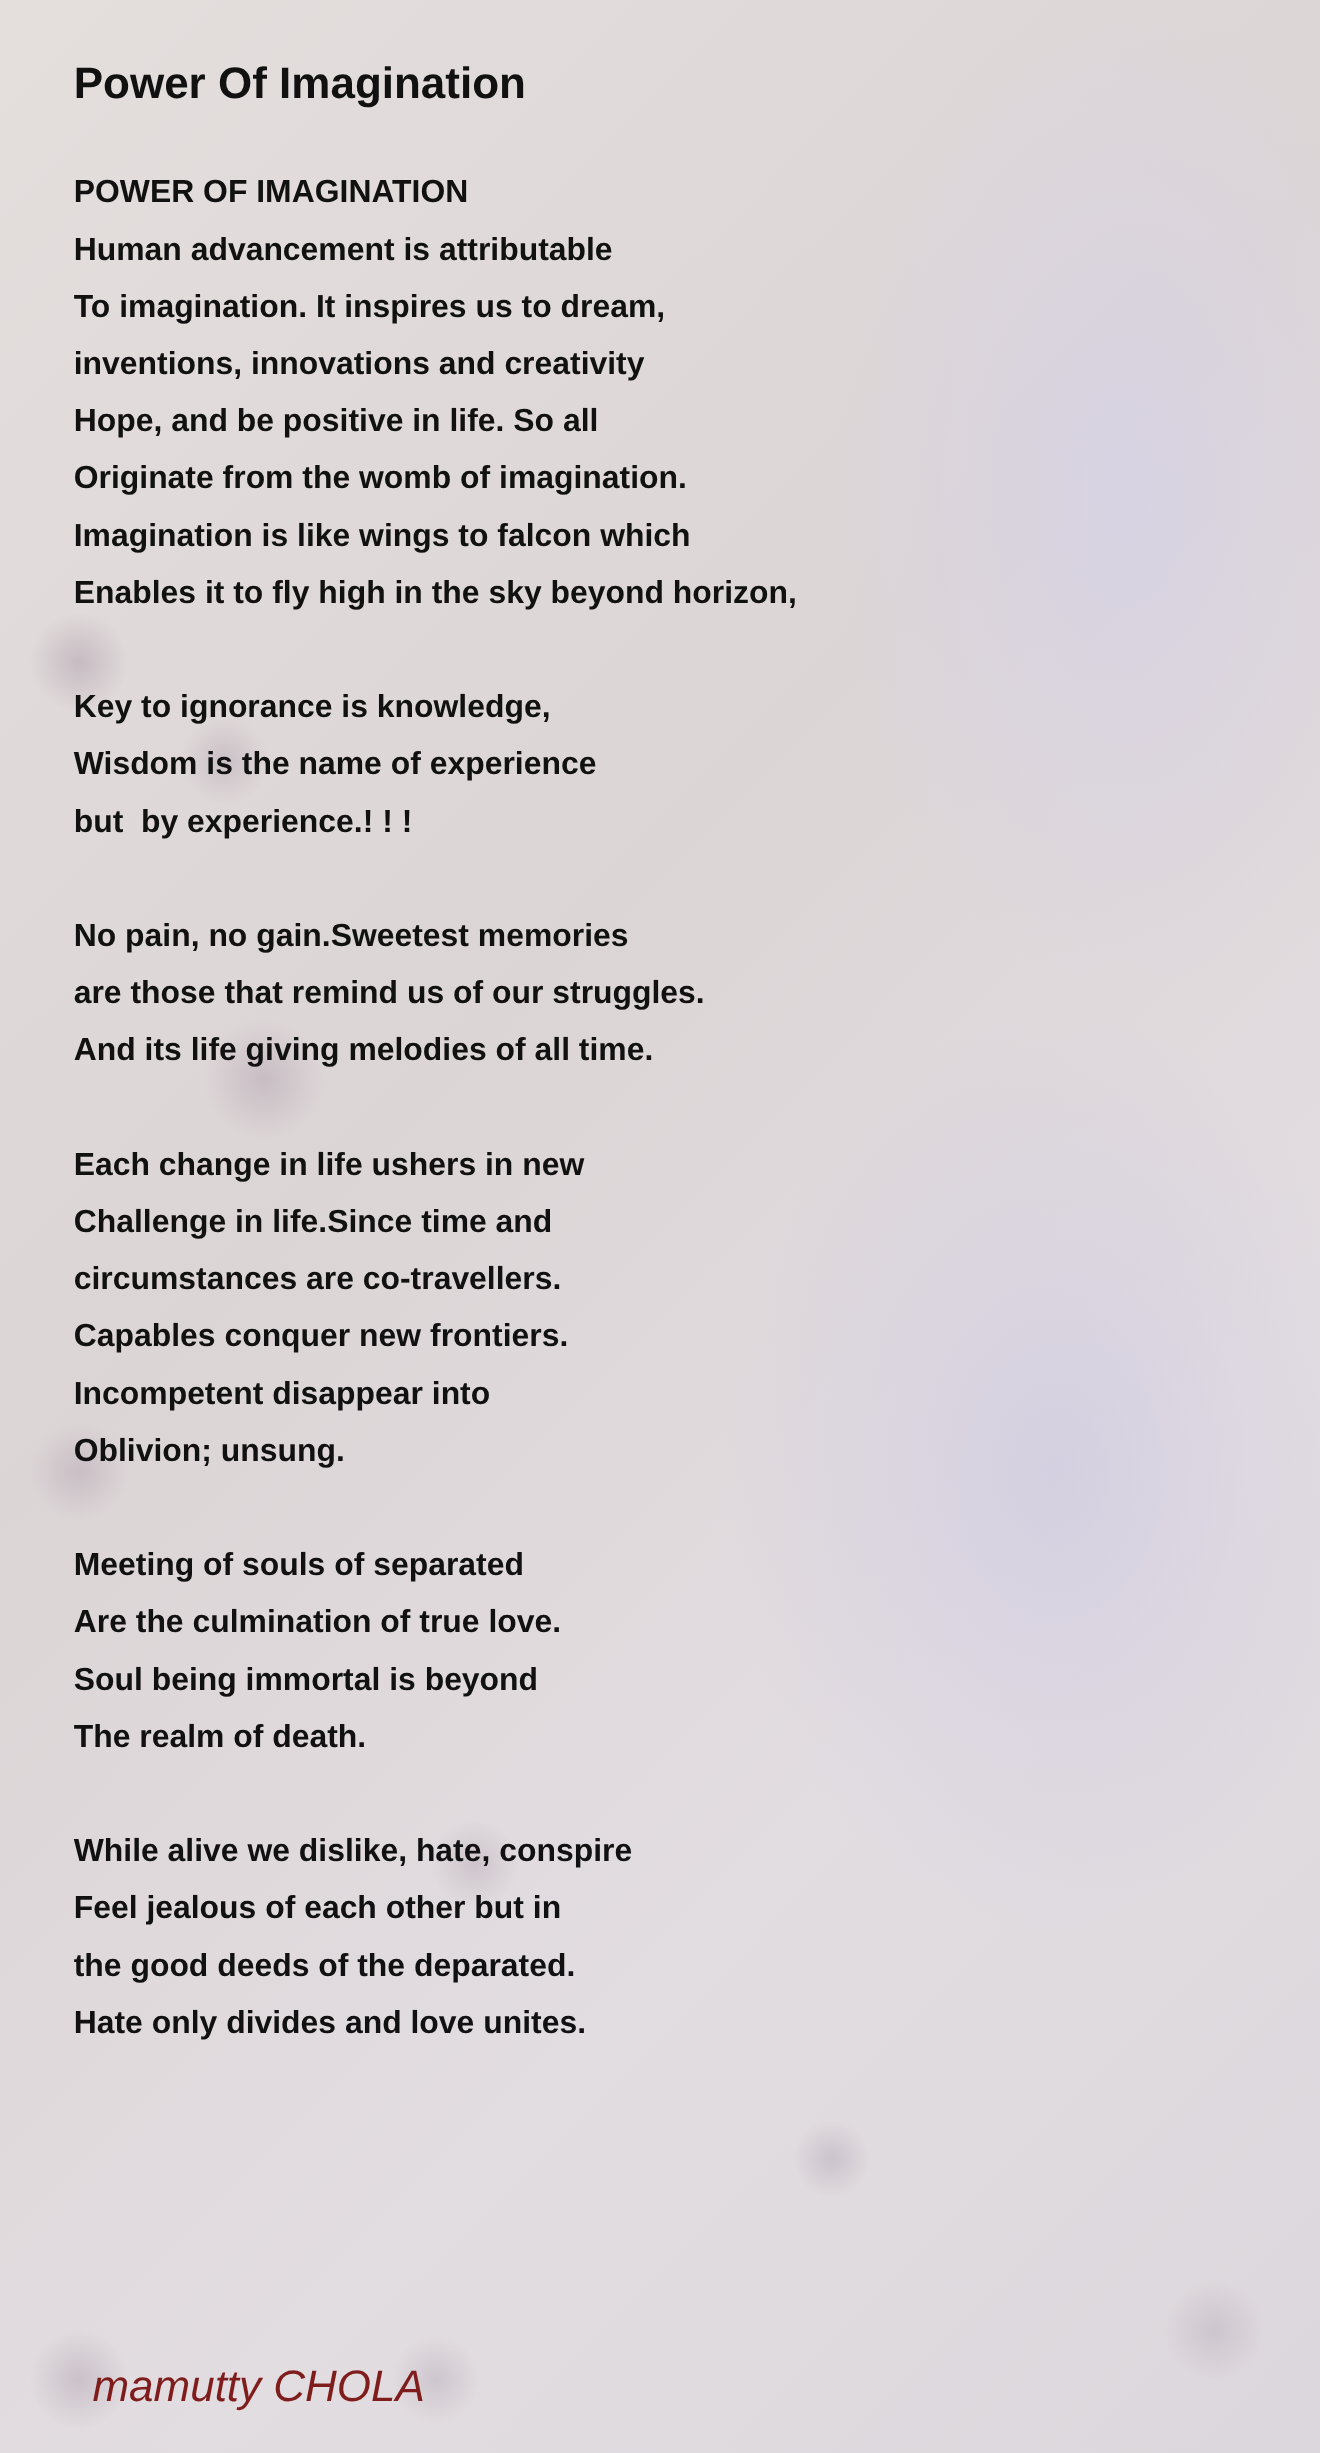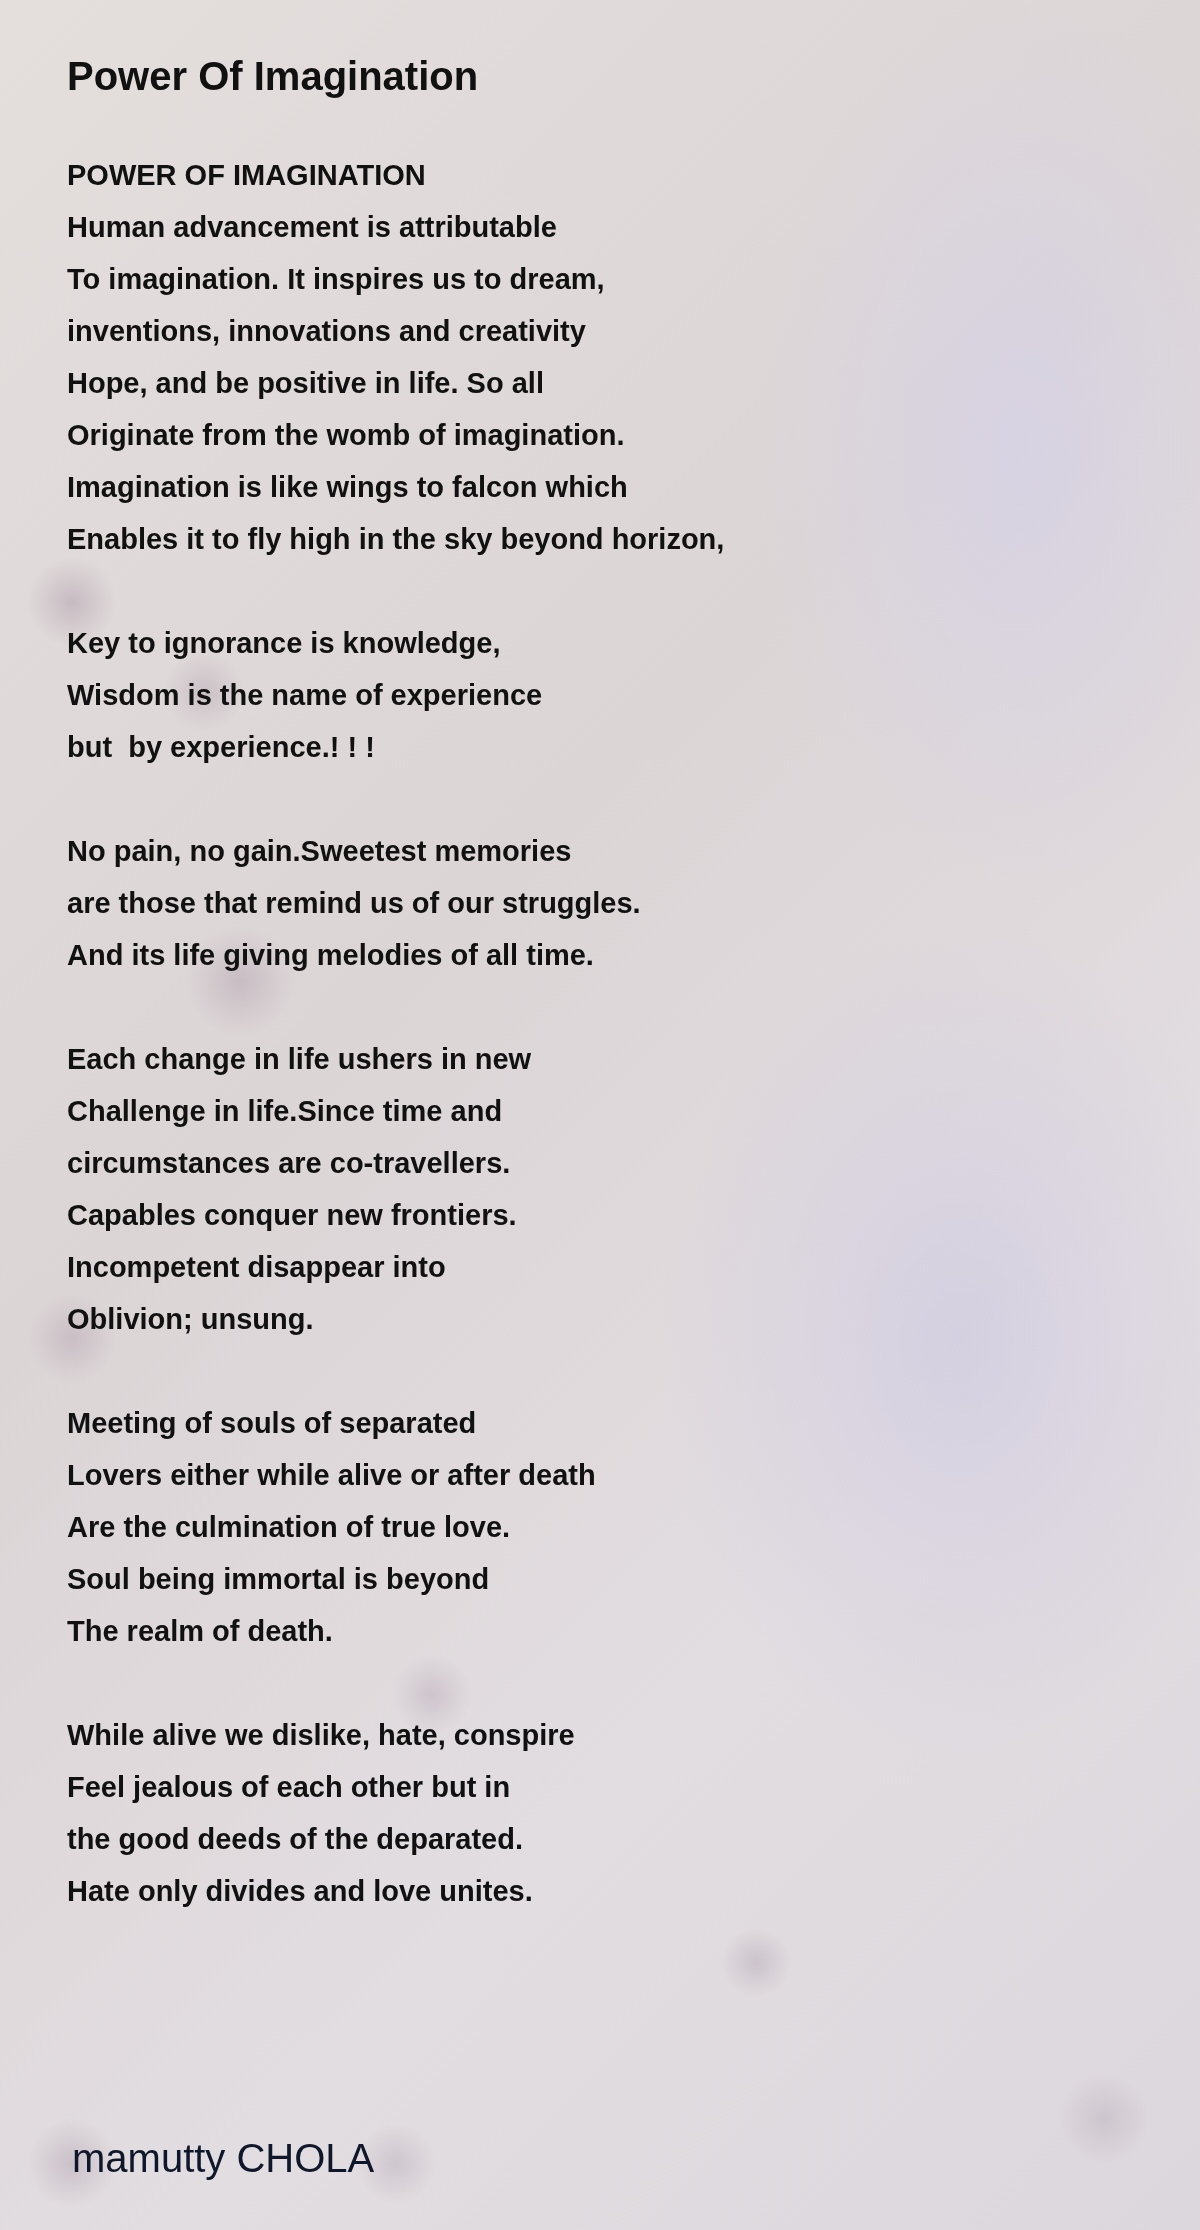--- a/index.html
+++ b/index.html
@@ -58,25 +58,26 @@
   }
   .poem-line {
     display: block;
     height: 52px;
     white-space: pre;
   }
   .author {
     position: absolute;
     left: 68px;
     top: 2128px;
-    margin: 4px;
+    margin: 16px;
     font-family: "Liberation Sans", sans-serif;
+    font-style: italic;
     font-size: 40px;
     line-height: 52px;
-    color: #0f172a;
+    color: #7f1d1d;
     white-space: nowrap;
   }
 </style>
 </head>
 <body>
 
 <div class="page">
   <h1 class="title">Power Of Imagination</h1>
 
   <div class="poem">
@@ -98,21 +99,20 @@
     <span class="poem-line">And its life giving melodies of all time.</span>
     <span class="poem-line"></span>
     <span class="poem-line">Each change in life ushers in new</span>
     <span class="poem-line">Challenge in life.Since time and</span>
     <span class="poem-line">circumstances are co-travellers.</span>
     <span class="poem-line">Capables conquer new frontiers.</span>
     <span class="poem-line">Incompetent disappear into</span>
     <span class="poem-line">Oblivion; unsung.</span>
     <span class="poem-line"></span>
     <span class="poem-line">Meeting of souls of separated</span>
-    <span class="poem-line">Lovers either while alive or after death</span>
     <span class="poem-line">Are the culmination of true love.</span>
     <span class="poem-line">Soul being immortal is beyond</span>
     <span class="poem-line">The realm of death.</span>
     <span class="poem-line"></span>
     <span class="poem-line">While alive we dislike, hate, conspire</span>
     <span class="poem-line">Feel jealous of each other but in</span>
     <span class="poem-line">the good deeds of the deparated.</span>
     <span class="poem-line">Hate only divides and love unites.</span>
   </div>
 

